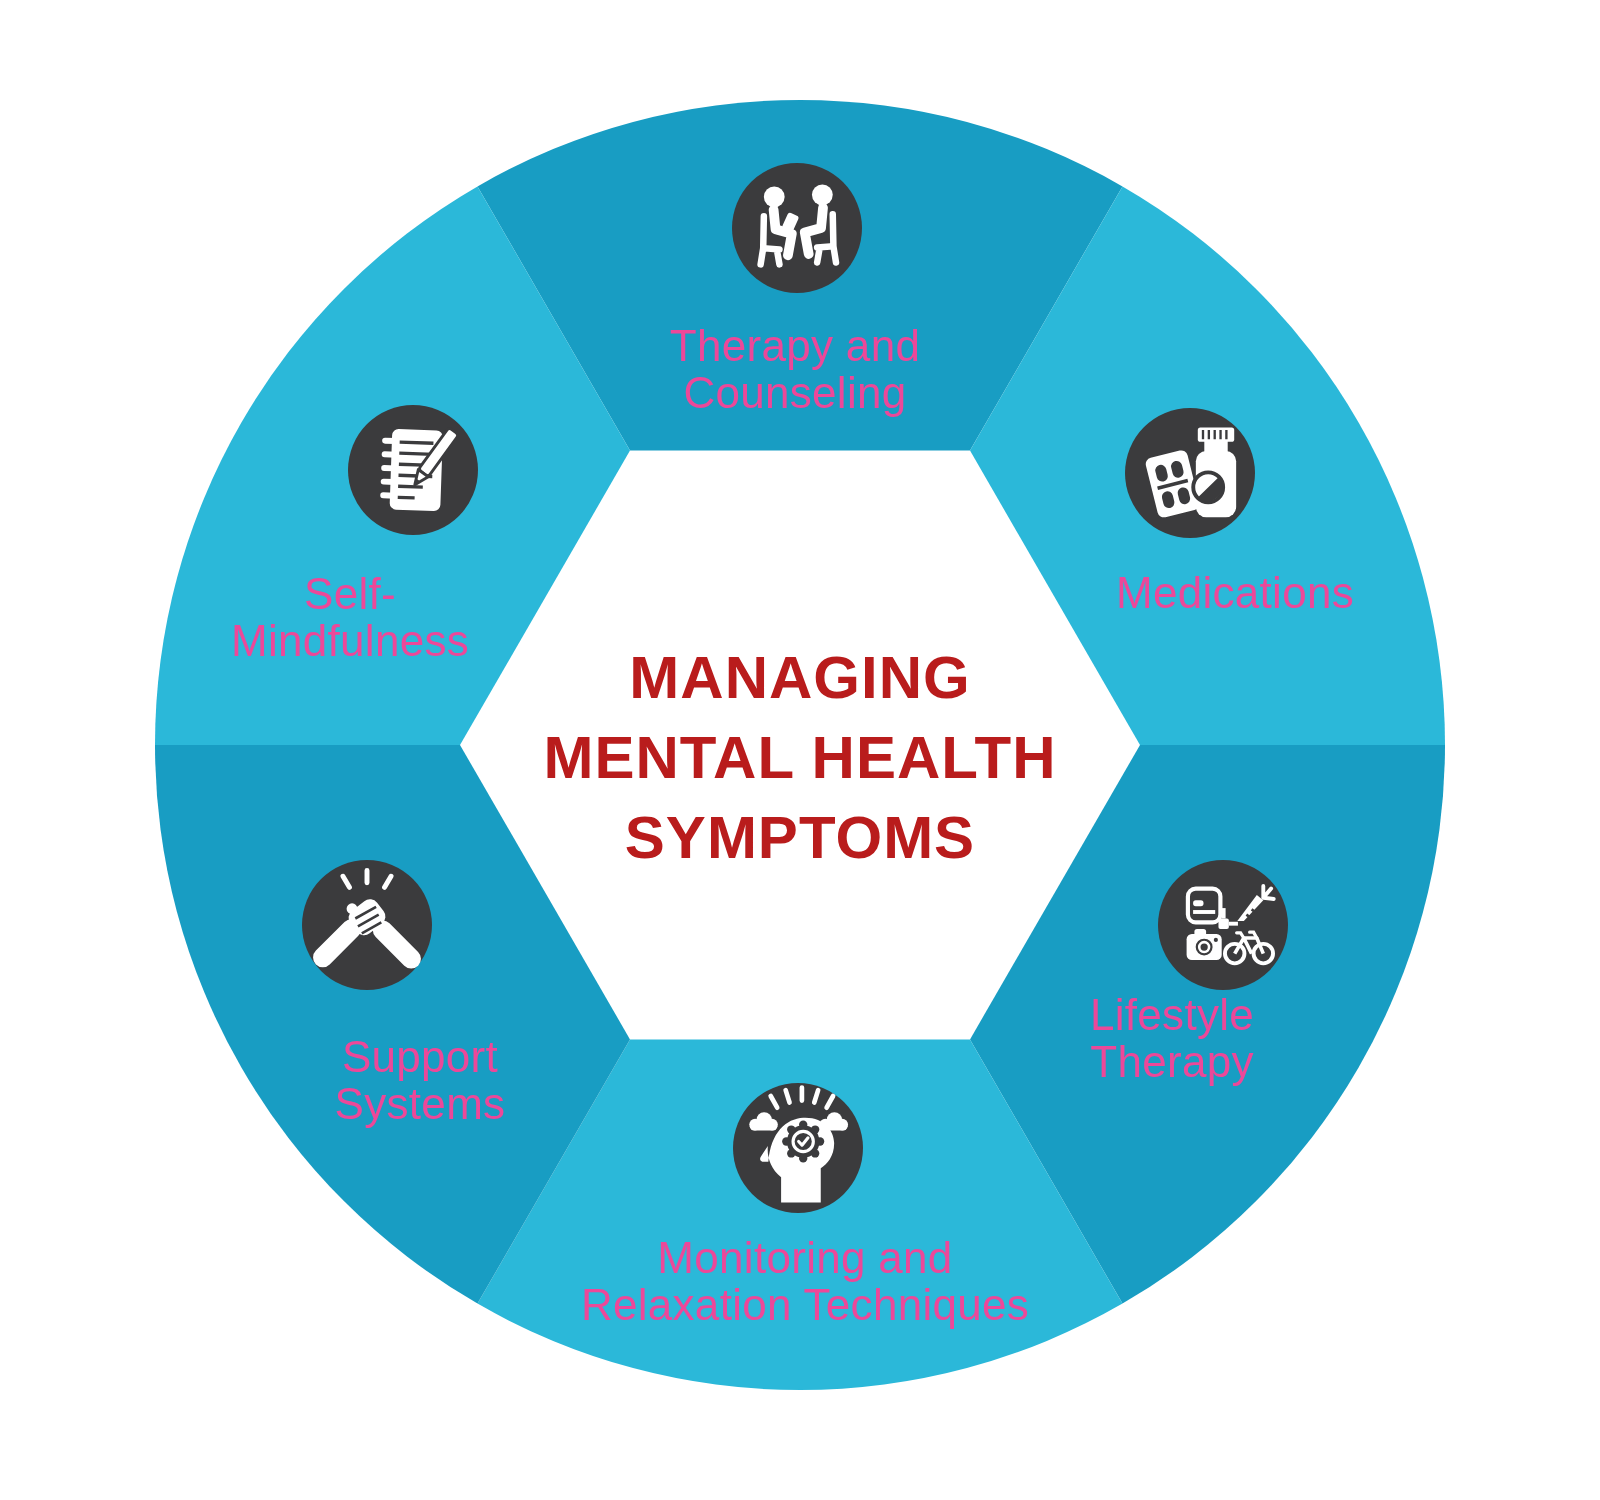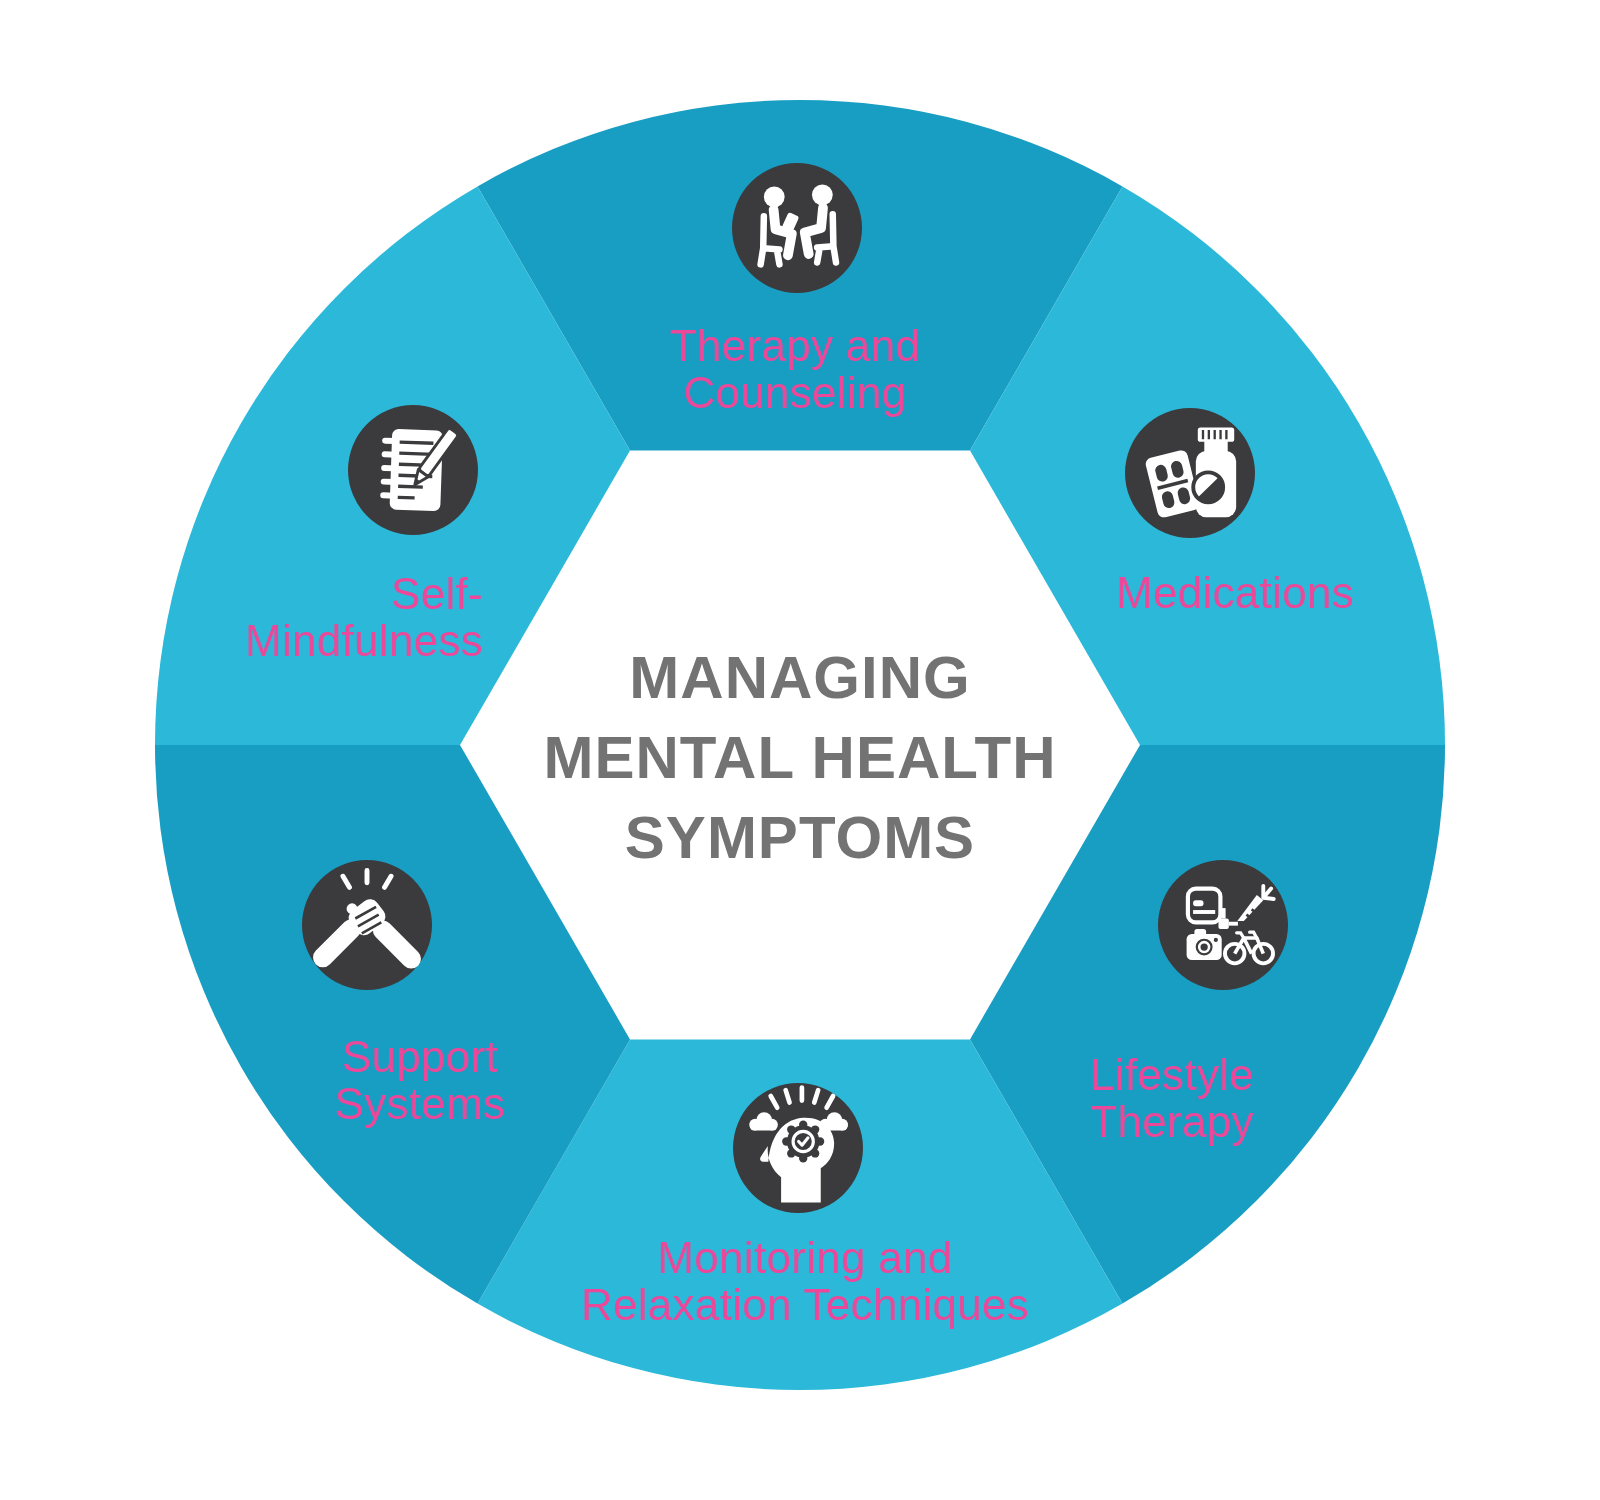--- a/index.html
+++ b/index.html
@@ -21,43 +21,43 @@
     top: 0;
   }
   
   .center-title {
     position: absolute;
     left: 800px;
     top: 758px;
     transform: translate(-50%, -50%);
     text-align: center;
     white-space: nowrap;
-    color: #737373;
+    color: #b91c1c;
     font-weight: 700;
     font-size: 60px;
     line-height: 80px;
     letter-spacing: 1px;
   }
   
   .seg-label {
     position: absolute;
     transform: translate(-50%, -50%);
     text-align: center;
     white-space: nowrap;
     color: #ec4899;
     font-size: 44px;
     line-height: 47px;
     letter-spacing: 0.3px;
   }
   #label-therapy        { left: 795px;  top: 369px;  }
   #label-medications    { left: 1235px; top: 592px;  }
-  #label-lifestyle      { left: 1172px; top: 1098px; }
+  #label-lifestyle      { left: 1172px; top: 1038px; }
   #label-mindfulness    { left: 805px;  top: 1281px; }
   #label-support        { left: 420px;  top: 1072px; margin-top: 8px; }
-  #label-selfmonitoring { left: 364px;  top: 617px; text-align: right;  }
+  #label-selfmonitoring { left: 350px;  top: 617px;  }
   
   .icon-badge {
     position: absolute;
     width: 130px;
     height: 130px;
     transform: translate(-50%, -50%);
   }
   #icon-therapy        { left: 797px;  top: 228px;  }
   #icon-medications    { left: 1190px; top: 473px;  }
   #icon-lifestyle      { left: 1223px; top: 925px;  }

